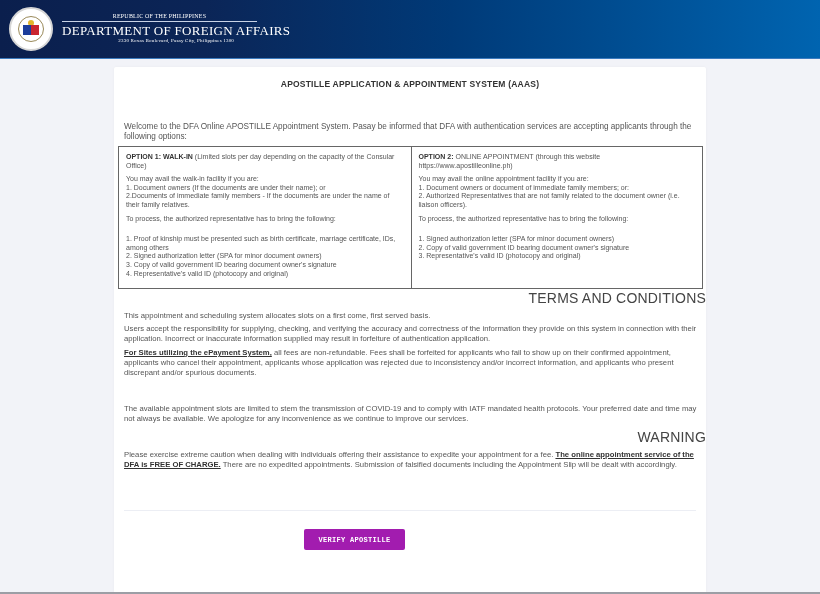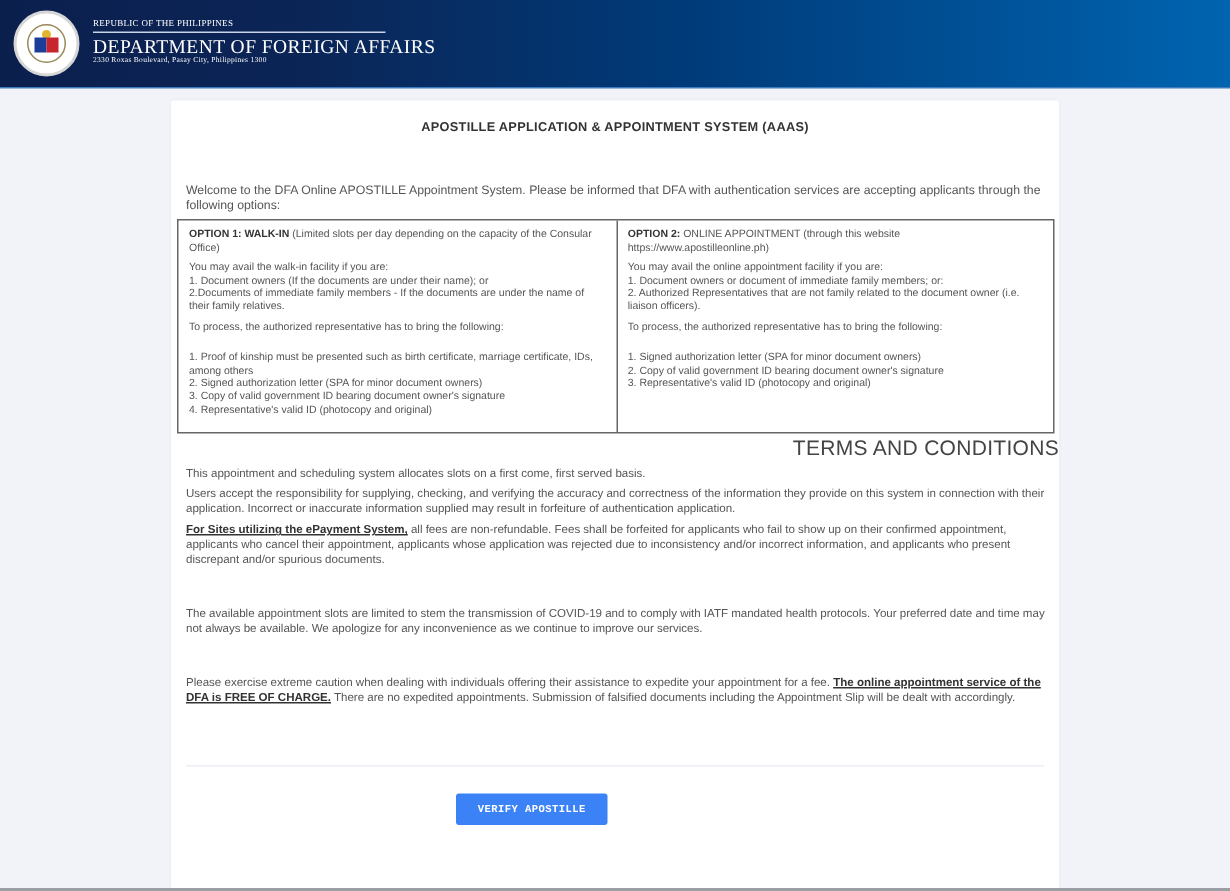--- a/index.html
+++ b/index.html
@@ -19,21 +19,21 @@
     position: absolute; left: 9px; top: 7px; width: 44px; height: 44px;
     border-radius: 50%; background: #fff; border: 2px solid #d6d6d6;
   }
   .seal-inner {
     position: absolute; left: 7px; top: 7px; width: 26px; height: 26px;
     border-radius: 50%; border: 1px solid #9a8a5a; background: #fff;
   }
   .seal-flag-blue { position: absolute; left: 4px; top: 8px; width: 8px; height: 10px; background: #1c3d9a; }
   .seal-flag-red { position: absolute; left: 12px; top: 8px; width: 8px; height: 10px; background: #c9252f; }
   .seal-sun { position: absolute; left: 9px; top: 3px; width: 6px; height: 6px; border-radius: 50%; background: #e3b52c; }
-  .header-text { position: absolute; left: 62px; top: 13px; color: #fff; font-family: "Liberation Serif", serif; }
+  .header-text { position: absolute; left: 62px; top: 13px; color: #fff; font-family: "Liberation Serif", serif; text-align: center; }
   .header-republic { font-size: 6px; letter-spacing: 0.2px; line-height: 7px; border-bottom: 1px solid #c9d3e6; padding-bottom: 1px; width: 195px; }
   .header-dept { font-size: 13px; letter-spacing: 0.3px; line-height: 15px; margin-top: 1px; }
   .header-address { font-size: 5px; letter-spacing: 0.2px; line-height: 6px; }
   .card {
     position: absolute; left: 114px; top: 67px; width: 592px; height: 584px;
     background: #fff; border-radius: 2px;
     box-shadow: 0 0 3px rgba(0,0,0,0.04);
   }
   .title {
     position: absolute; left: 0; top: 12px; width: 592px; text-align: center;
@@ -60,21 +60,21 @@
     font-size: 7.7px; line-height: 10px; color: #555;
   }
   .para b { color: #333; text-decoration: underline; }
   .divider { position: absolute; left: 10px; top: 443px; width: 572px; height: 1px; background: #eceef4; }
   .btn {
     position: absolute; top: 462px; height: 21px;
     font-family: "Liberation Mono", monospace; font-size: 7px; font-weight: bold; color: #fff;
     letter-spacing: 0.3px; border: none; border-radius: 2px;
     display: flex; align-items: center; justify-content: center; cursor: pointer;
   }
-  .btn-verify { left: 190px; width: 101px; background: #3b82f6; }
+  .btn-verify { left: 190px; width: 101px; background: #a21caf; }
   .btn-start { left: 296px; width: 106px; background: #25aac9; }
   .bottom-bar { position: absolute; left: 0; top: 592px; width: 820px; height: 2px; background: #9c9ea5; }
 </style>
 </head>
 <body>
 
 <div class="header">
   <div class="seal">
     <div class="seal-inner">
       <div class="seal-sun"></div>
@@ -84,21 +84,21 @@
   </div>
   <div class="header-text">
     <div class="header-republic">REPUBLIC OF THE PHILIPPINES</div>
     <div class="header-dept">DEPARTMENT OF FOREIGN AFFAIRS</div>
     <div class="header-address">2330 Roxas Boulevard, Pasay City, Philippines 1300</div>
   </div>
 </div>
 
 <div class="card">
   <div class="title">APOSTILLE APPLICATION &amp; APPOINTMENT SYSTEM (AAAS)</div>
-  <div class="welcome">Welcome to the DFA Online APOSTILLE Appointment System. Please be informed that DFA with authentication services are accepting applicants through the following options:</div>
+  <div class="welcome">Welcome to the DFA Online APOSTILLE Appointment System. Pasay be informed that DFA with authentication services are accepting applicants through the following options:</div>
 
   <div class="options">
     <div class="option">
       <p><b>OPTION 1: WALK-IN</b><span> (Limited slots per day depending on the capacity of the Consular Office)</span></p>
       <p>
         <span>You may avail the walk-in facility if you are:</span><br>
         <span>1. Document owners (If the documents are under their name); or</span><br>
         <span>2.Documents of immediate family members - If the documents are under the name of their family relatives.</span>
       </p>
       <p style="margin-bottom:12px">To process, the authorized representative has to bring the following:</p>
@@ -125,20 +125,21 @@
     </div>
   </div>
 
   <div class="section-heading" style="top:223px">TERMS AND CONDITIONS</div>
   <div class="para" style="top:244px">This appointment and scheduling system allocates slots on a first come, first served basis.</div>
   <div class="para" style="top:257px">Users accept the responsibility for supplying, checking, and verifying the accuracy and correctness of the information they provide on this system in connection with their application. Incorrect or inaccurate information supplied may result in forfeiture of authentication application.</div>
   <div class="para" style="top:281px"><b>For Sites utilizing the ePayment System,</b><span> all fees are non-refundable. Fees shall be forfeited for applicants who fail to show up on their confirmed appointment, applicants who cancel their appointment, applicants whose application was rejected due to inconsistency and/or incorrect information, and applicants who present discrepant and/or spurious documents.</span></div>
 
   <div class="para" style="top:337px">The available appointment slots are limited to stem the transmission of COVID-19 and to comply with IATF mandated health protocols. Your preferred date and time may not always be available. We apologize for any inconvenience as we continue to improve our services.</div>
 
+  <div class="section-heading" style="top:362px">WARNING</div>
   <div class="para" style="top:383px"><span>Please exercise extreme caution when dealing with individuals offering their assistance to expedite your appointment for a fee. </span><b>The online appointment service of the DFA is FREE OF CHARGE.</b><span> There are no expedited appointments. Submission of falsified documents including the Appointment Slip will be dealt with accordingly.</span></div>
 
   <div class="divider"></div>
 
   <button class="btn btn-verify">VERIFY APOSTILLE</button>
 </div>
 
 <div class="bottom-bar"></div>
 
 </body></html>

